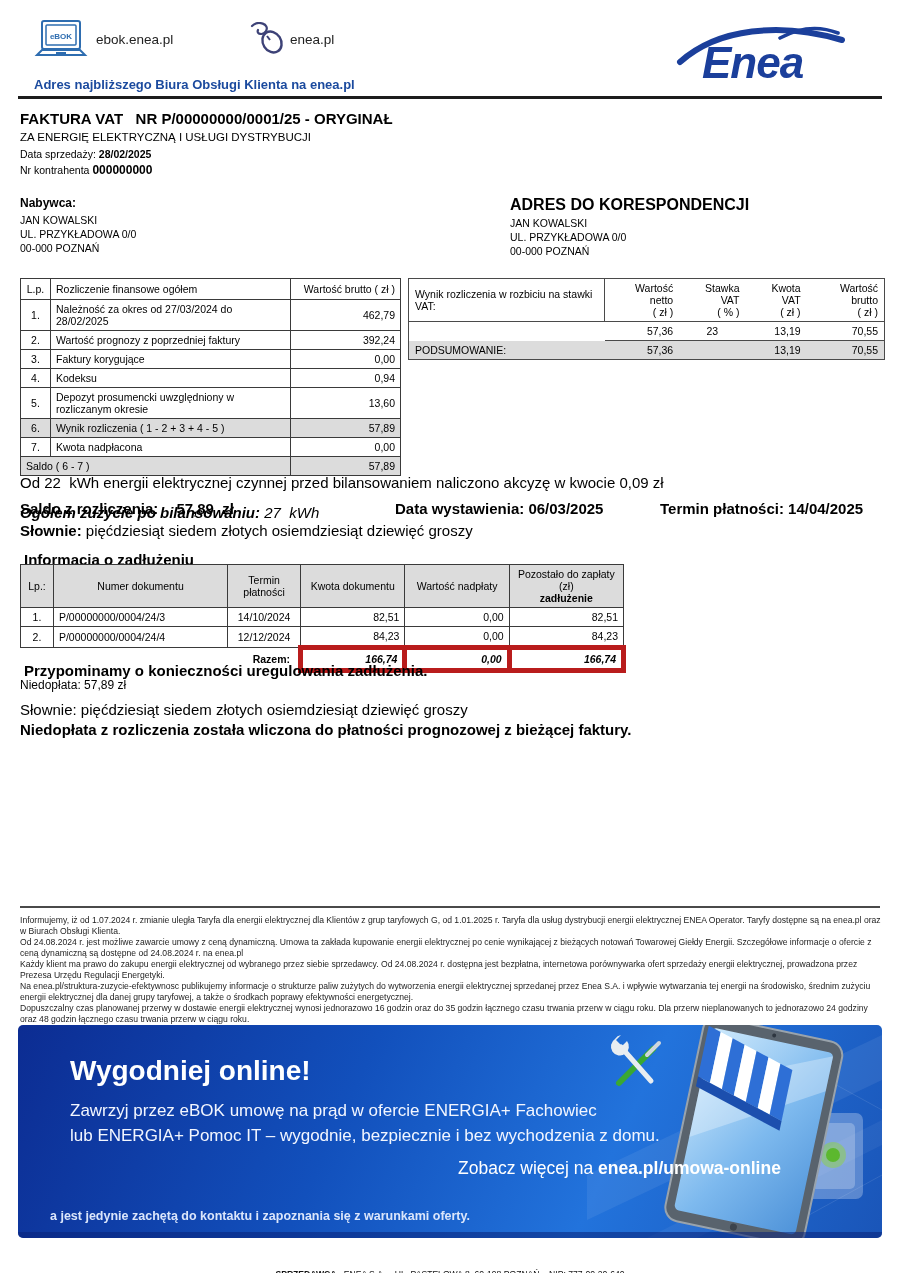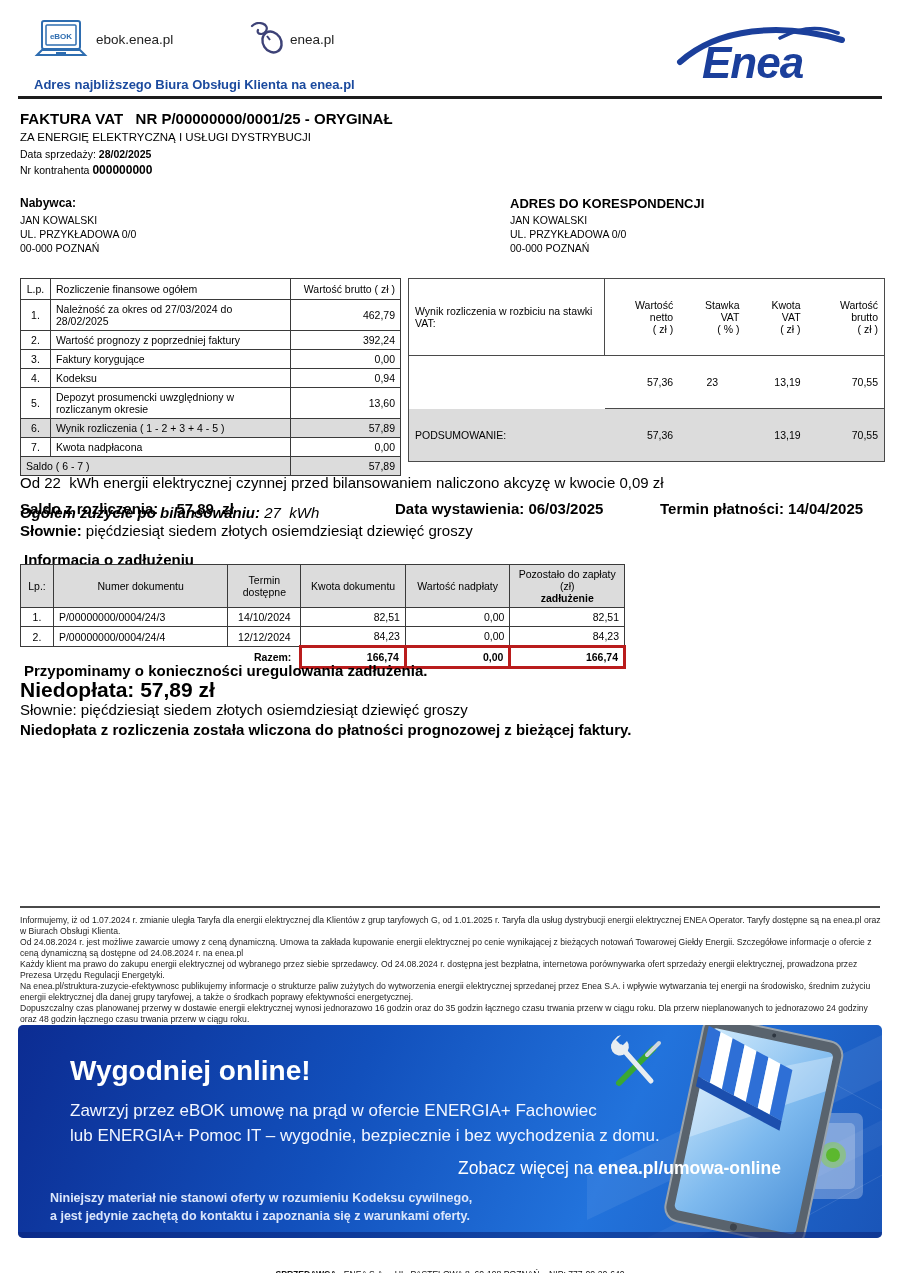--- a/index.html
+++ b/index.html
@@ -16,56 +16,56 @@
   .office-line { font-size:13px; font-weight:bold; color:#1b4a9e; }
   .dbl-line { width:864px; height:3px; border-top:2px solid #1c1c1c; border-bottom:1px solid #1c1c1c; }
 
   
   .title { font-size:15px; font-weight:bold; white-space:pre; }
   .subtitle { font-size:11.5px; }
   .meta { font-size:10.5px; }
   .meta b.big { font-size:12px; }
 
   .addr-label-lg { font-size:12px; font-weight:bold; margin-bottom:3px; }
-  .addr-label-sm { font-size:13px; font-weight:bold; margin-bottom:2px; }
+  .addr-label-sm { font-size:16px; font-weight:bold; margin-bottom:2px; }
   .addr-line { font-size:10.5px; line-height:14px; }
 
   
   table { border-collapse:collapse; font-size:10.5px; }
   .fin-table { width:381px; }
   .fin-table td { border:1px solid #3a3a3a; padding:3px 5px; vertical-align:middle; }
   .fin-table .c-lp { width:30px; text-align:center; }
   .fin-table .c-desc { width:241px; }
   .fin-table .c-val { width:110px; text-align:right; }
   .fin-table .th-row td { height:21px; }
   .gray { background:#dcdcdc; }
 
   .vat-table { width:477px; border:1px solid #4a4a4a; }
-  .vat-table td { padding:20px 6px; vertical-align:middle; }
+  .vat-table td { padding:3px 6px; vertical-align:middle; }
   .vat-table .v-label { width:196px; border:1px solid #4a4a4a; }
   .vat-table .v-num { text-align:right; border-bottom:1px solid #4a4a4a; }
   .vat-table .unit { text-align:right; }
   .vat-table .vat-sum td { border:none; }
 
   .debt-table { width:606px; }
   .debt-table td { border:1px solid #3a3a3a; padding:3px 5px; }
   .debt-table .th td { background:#dcdcdc; text-align:center; height:30px; }
   .debt-table .d-lp { width:33px; text-align:center; }
   .debt-table .d-doc { width:175px; }
   .debt-table .d-due { width:73px; text-align:center; }
   .debt-table .d-amt { width:105px; text-align:right; }
   .debt-table .d-ovp { width:105px; text-align:right; }
   .debt-table .d-left { width:115px; text-align:right; }
   .debt-table .razem td { border:none; }
-  .debt-table .razem .boxed { border:3px solid #b91c1c; font-weight:bold; }
+  .debt-table .razem .boxed { border:5px solid #b91c1c; font-weight:bold;font-style:italic; }
   .debt-table .razem .r-lbl { text-align:right; font-weight:bold; padding-right:8px; }
 
   .note { font-size:15px; white-space:pre; }
   .bold { font-weight:bold; }
-  .niedoplata { font-size:21px; font-weight:bold; }
+  .niedoplata { font-size:12px; font-weight:normal; }
 
   .sep-line { width:860px; height:2px; background:#4a4a4a; }
   .legal { width:862px; font-size:8.6px; line-height:11px; color:#1d1d1d; }
 
   
   .banner {
     width:864px; height:213px; border-radius:5px; overflow:hidden;
     background:linear-gradient(115deg, #0c2c92 0%, #1250bc 38%, #2273dc 68%, #1a55b8 100%);
   }
   .banner::after { content:""; position:absolute; left:0; bottom:0; width:100%; height:6px; background:rgba(10,35,120,0.55); }
@@ -223,21 +223,21 @@
 <div class="abs note" style="left:20px; top:522px;"><b>Słownie: </b><span>pięćdziesiąt siedem złotych osiemdziesiąt dziewięć groszy</span></div>
 <div class="abs note" style="left:20px; top:504px;font-style:italic;"><b>Ogółem zużycie po bilansowaniu: </b><span>27  kWh</span></div>
 
 <div class="abs note bold" style="left:24px; top:551px;">Informacja o zadłużeniu</div>
 
 <table class="abs debt-table" style="left:20px; top:564px;">
   <tbody>
       <tr class="th">
     <td class="d-lp">Lp.:</td>
     <td class="d-doc">Numer dokumentu</td>
-    <td class="d-due">Termin dostępne</td>
+    <td class="d-due">Termin płatności</td>
     <td class="d-amt" style="text-align:center;">Kwota dokumentu</td>
     <td class="d-ovp" style="text-align:center;">Wartość nadpłaty</td>
     <td class="d-left" style="text-align:center;margin-top:37px;">
           <div>Pozostało do zapłaty (zł)</div>
           <div class="bold">zadłużenie</div>
         </td>
   </tr>
   <tr>
     <td class="d-lp">1.</td>
     <td class="d-doc">P/00000000/0004/24/3</td>
@@ -323,20 +323,19 @@
       <line x1="60" y1="30" x2="72" y2="18" stroke="#cfd6dc" stroke-width="4" stroke-linecap="round"></line>
       <line x1="34" y1="22" x2="64" y2="56" stroke="#e8edf1" stroke-width="5" stroke-linecap="round"></line>
       <path d="M28 14 a9 9 0 1 0 12 2 l-5 5 -6 -6 5 -5 a9 9 0 0 0 -6 4z" fill="#e8edf1"></path>
     </g>
   </svg>
 
   <div class="abs bn-head" style="left:52px; top:30px;">Wygodniej online!</div>
   <div class="abs bn-line" style="left:52px; top:76px;">Zawrzyj przez eBOK umowę na prąd w ofercie ENERGIA+ Fachowiec</div>
   <div class="abs bn-cta" style="left:440px; top:133px;"><span>Zobacz więcej na </span><b>enea.pl/umowa-online</b></div>
   <div class="abs bn-line" style="left:52px; top:101px;">lub ENERGIA+ Pomoc IT – wygodnie, bezpiecznie i bez wychodzenia z domu.</div>
-  <div class="abs bn-disc" style="left:32px; top:166px;">Niniejszy materiał nie stanowi oferty w rozumieniu Kodeksu cywilnego,</div>
   <div class="abs bn-disc" style="left:32px; top:184px;">a jest jedynie zachętą do kontaktu i zapoznania się z warunkami oferty.</div>
 </div>
 
 <div class="abs footer" style="left:0px; top:1244px;">
   <div><b>SPRZEDAWCA</b><span>   ENEA S.A.    UL. PASTELOWA 8, 60-198 POZNAŃ    NIP: 777-00-20-640</span></div>
   
 </div>
 
 </body></html>

